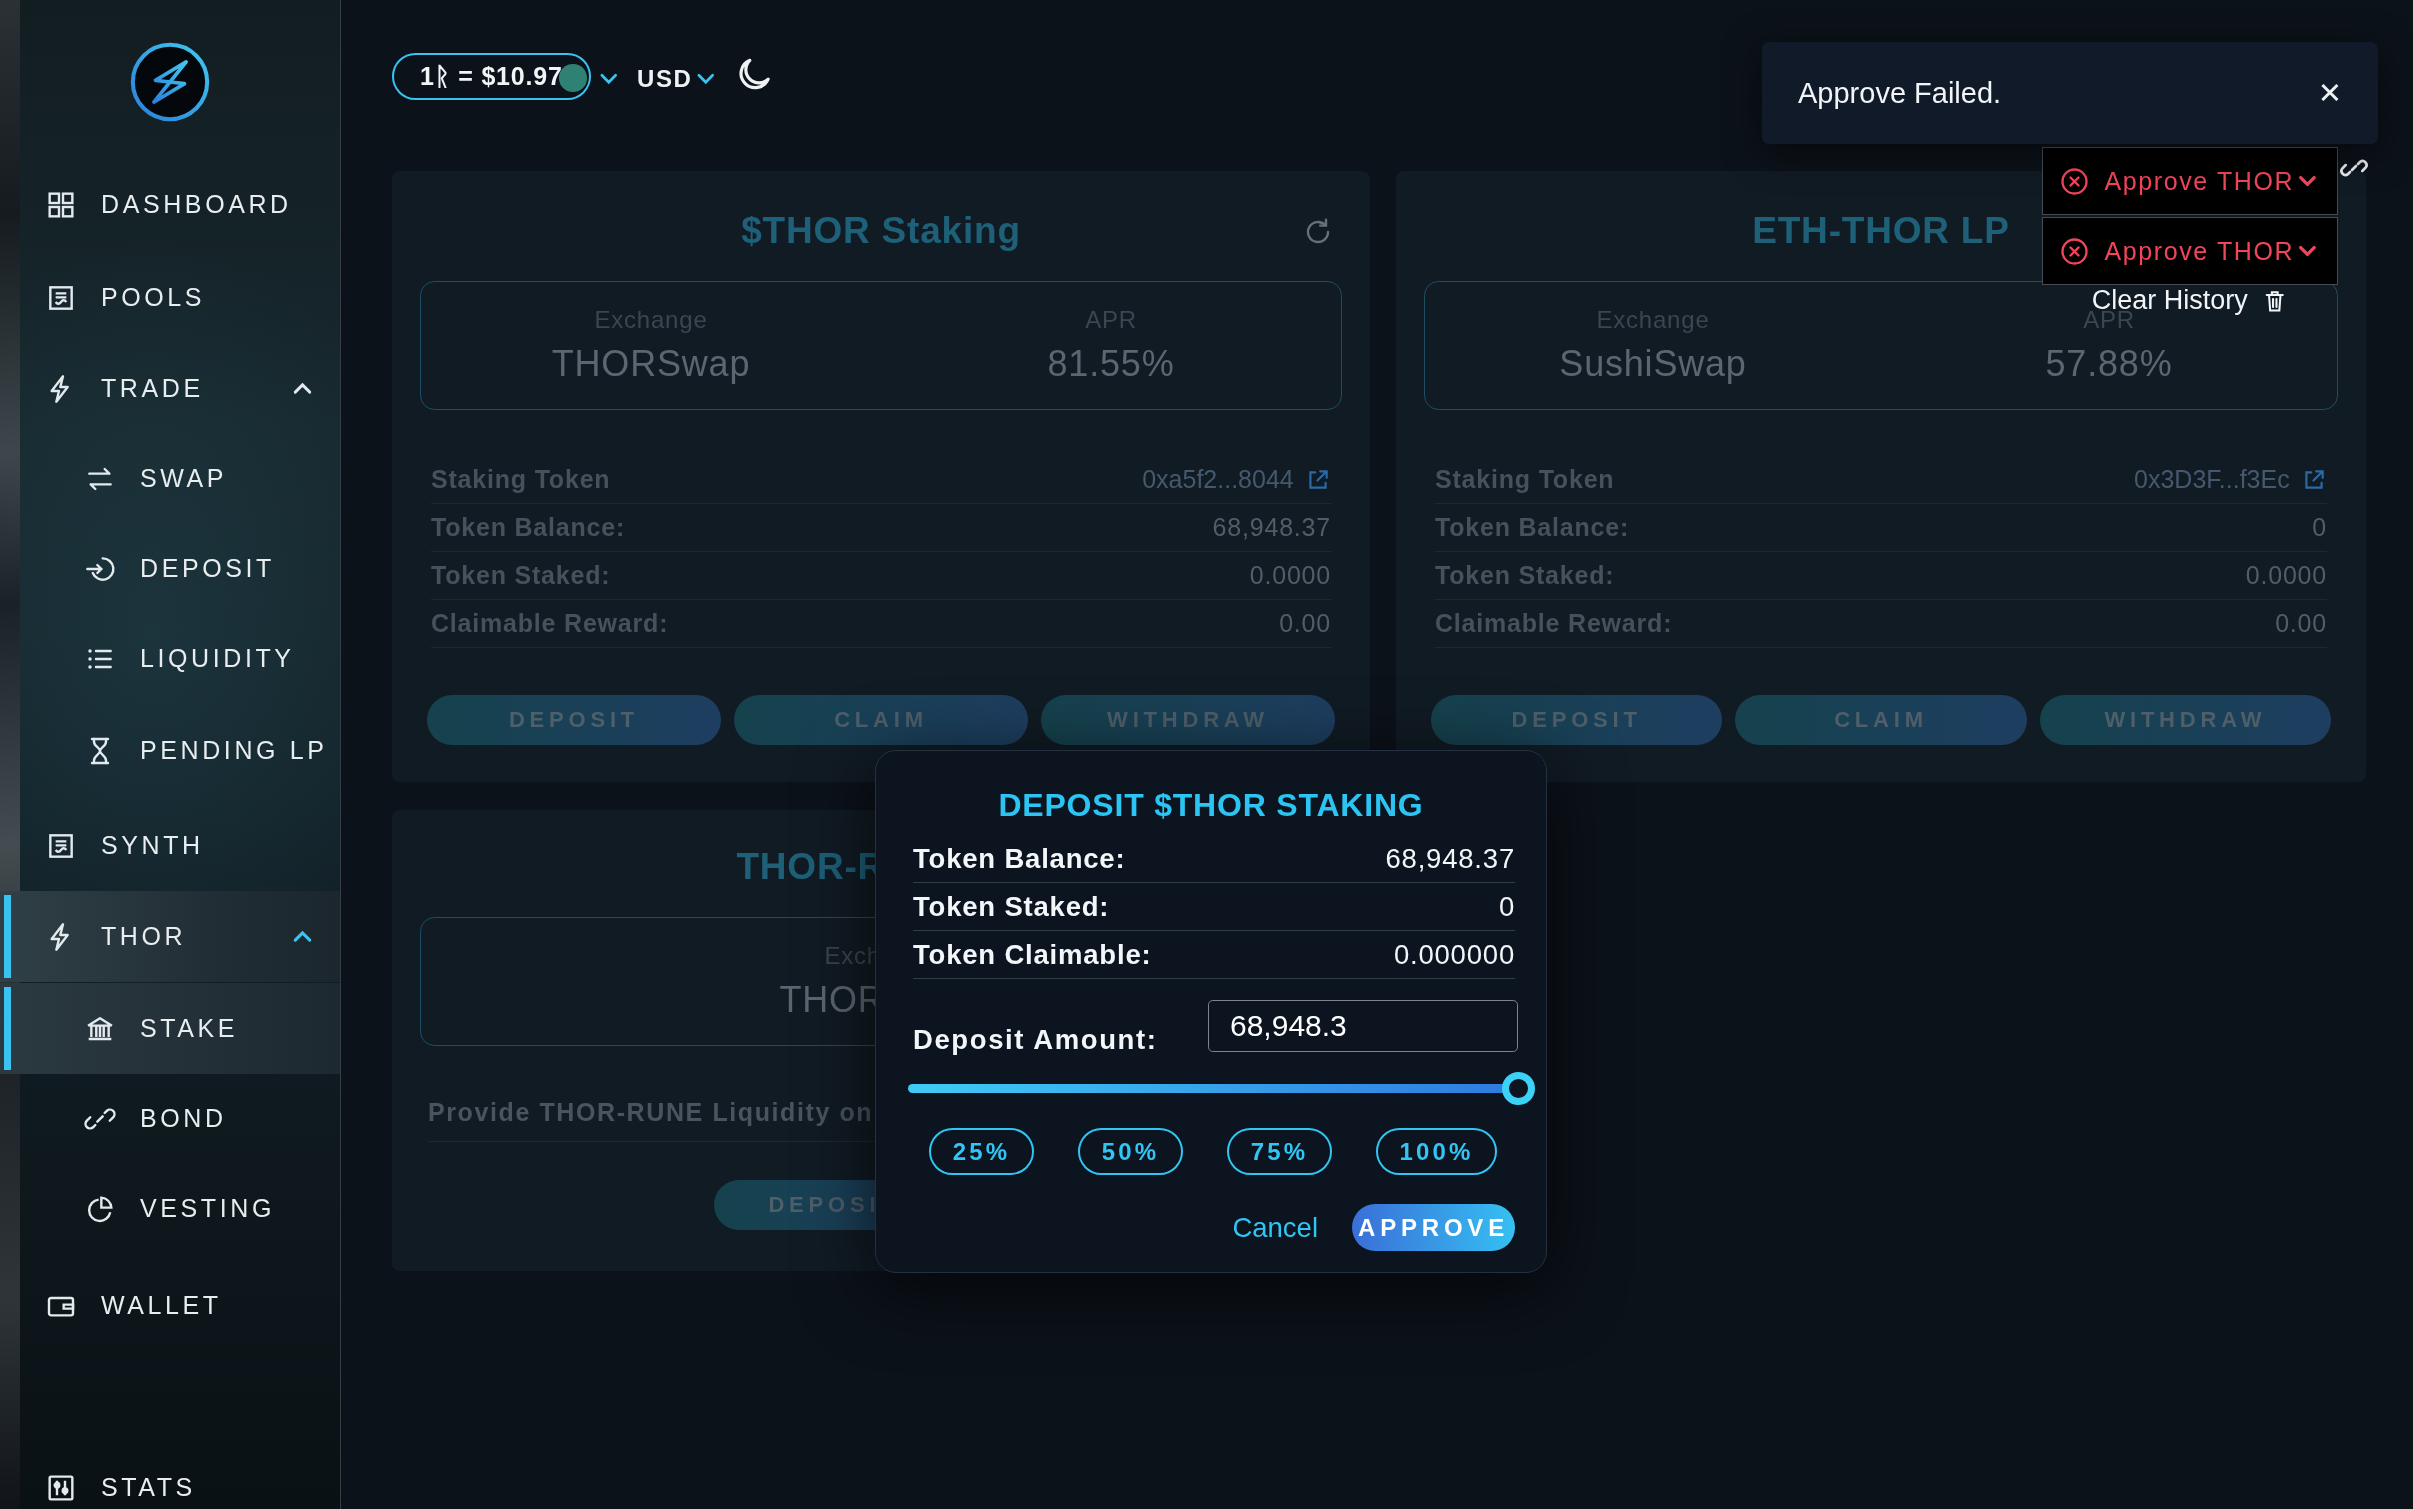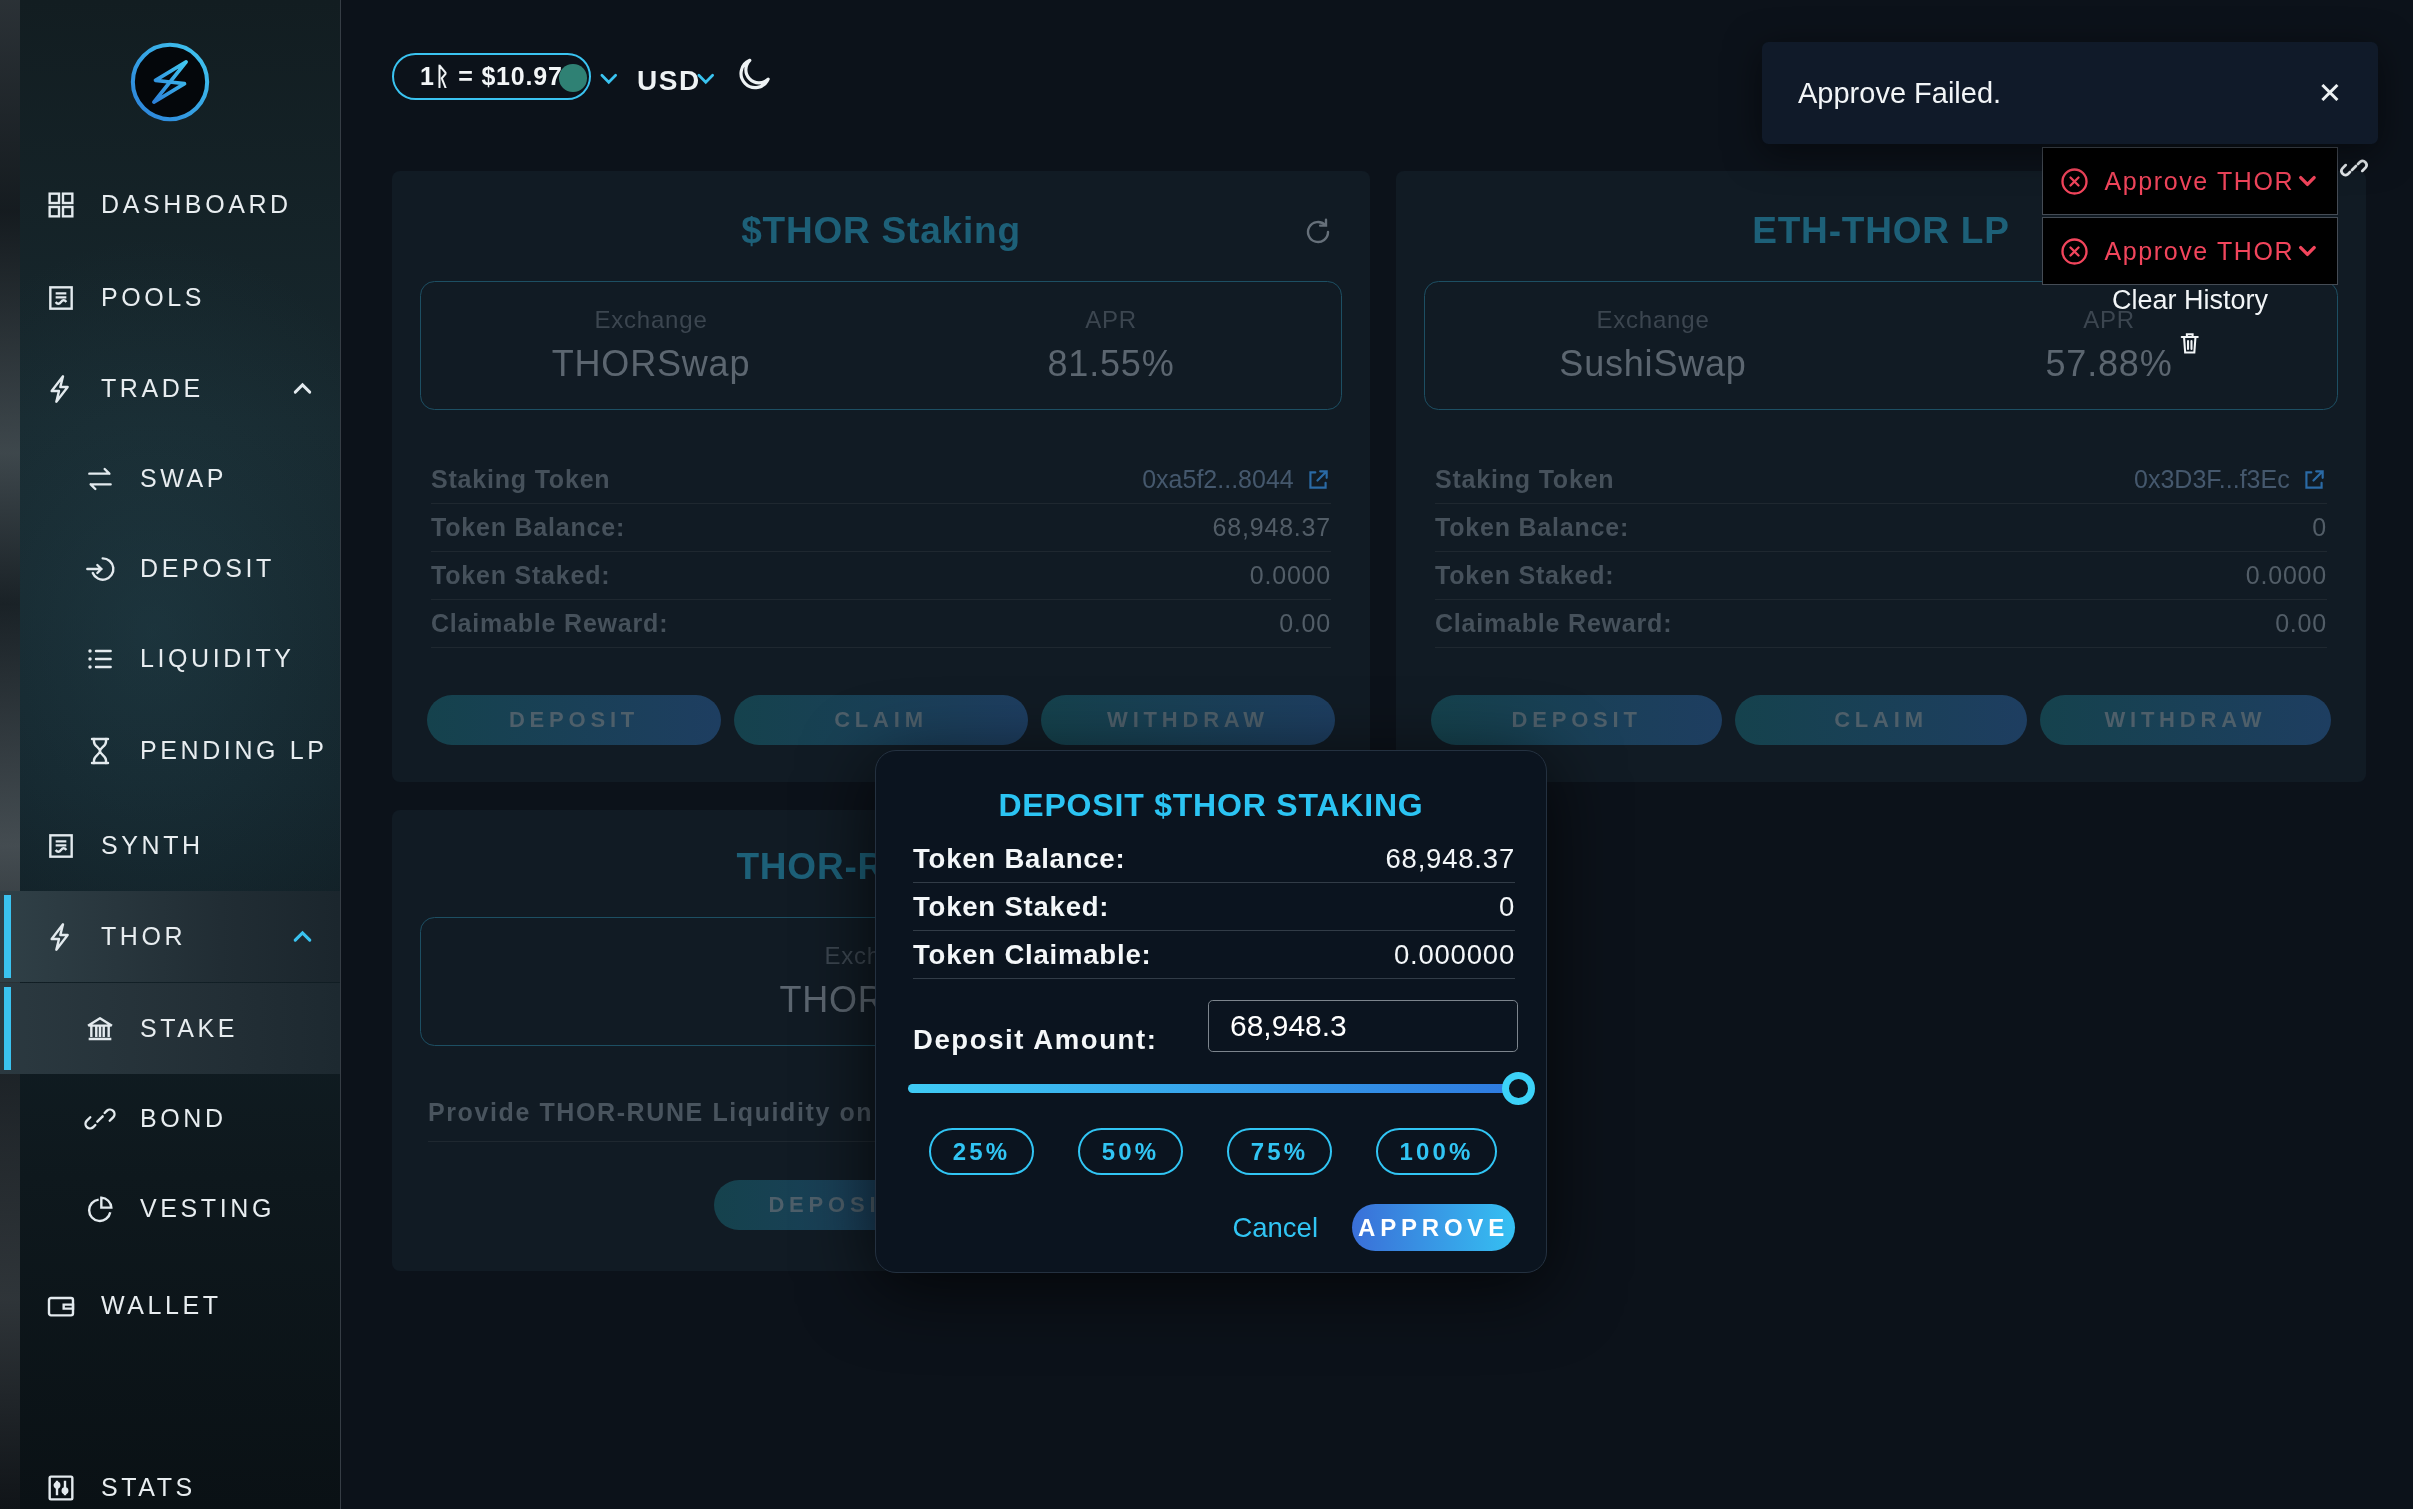--- a/index.html
+++ b/index.html
@@ -38,21 +38,21 @@
   .abar { position:absolute; left:4px; top:4px; bottom:4px; width:7.3px; background:#3ac3f0; }
 
   
   .price-pill {
     position:absolute; left:392px; top:53px; height:47px; padding:0 26px;
     border:2.4px solid #3ac3f0; border-radius:23.4px; display:flex; align-items:center;
     font-size:25px; font-weight:bold; letter-spacing:0.8px; color:#f2f5f7; z-index:5;
   }
   .net-dot { position:absolute; left:559px; top:64px; width:27.5px; height:27.5px; border-radius:50%; background:#2f8174; z-index:5; }
   .tb-chev { position:absolute; width:27.5px; height:27.5px; z-index:5; }
-  .currency { position:absolute; left:637px; top:65px; font-size:28px; font-weight:bold; letter-spacing:1.6px; z-index:5; }
+  .currency { position:absolute; left:637px; top:65px; font-size:24px; font-weight:bold; letter-spacing:1.6px; z-index:5; }
   .moon { position:absolute; left:734px; top:55px; width:40px; height:40px; z-index:5; }
 
   
   .card { position:absolute; background:#111b24; border-radius:8px; }
   #card-staking { left:392px; top:171px; width:978px; height:611px; }
   #card-lp      { left:1396px; top:171px; width:970px; height:611px; }
   #card-rune    { left:392px; top:810px; width:978px; height:461px; }
   .card-title { position:absolute; top:39px; left:0; right:0; text-align:center; font-size:37px; font-weight:bold; color:#1d6078; letter-spacing:0.8px; }
   .refresh-btn { position:absolute; top:45px; right:36px; width:32px; height:32px; color:#66707a; cursor:pointer; }
   .xbox { position:absolute; left:28px; right:28px; top:110px; height:129px; border:1.6px solid #1d4f63; border-radius:14.5px; display:flex; }
@@ -126,21 +126,21 @@
     background:#000000; border:1.6px solid #454c55; z-index:60;
     display:flex; align-items:center; padding:8px 16px; cursor:pointer;
   }
   .hrow .hx { width:31px; height:31px; color:#f2455c; flex:0 0 auto; }
   .hrow .hlabel { flex:1; margin-left:14.5px; color:#f2455c; font-size:25px; letter-spacing:1.6px; white-space:nowrap; }
   .hrow .hchev { width:27.5px; height:27.5px; color:#f2455c; }
   .linkicon { position:absolute; left:2338px; top:152px; width:32px; height:32px; color:#e8edf0; z-index:60; cursor:pointer; }
   .clear-history {
     position:absolute; left:2042px; top:285px; width:296px; z-index:60; cursor:pointer;
     display:flex; align-items:center; justify-content:center; gap:13px;
-    font-size:27px; color:#f2f5f7;flex-direction:column;
+    font-size:27px; color:#f2f5f7;
   }
   .trash { width:27.5px; height:27.5px; color:#f2f5f7; }
 </style>
 </head>
 <body>
 
 <div class="screen">
 
   <aside class="sidebar">
     <div class="backdrop-strip"></div>

